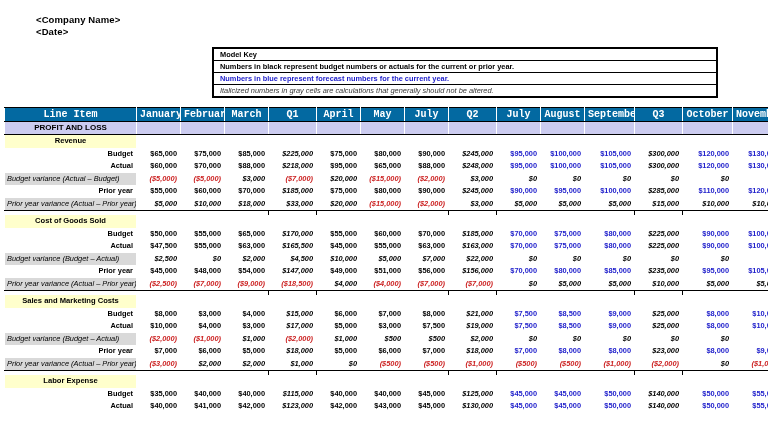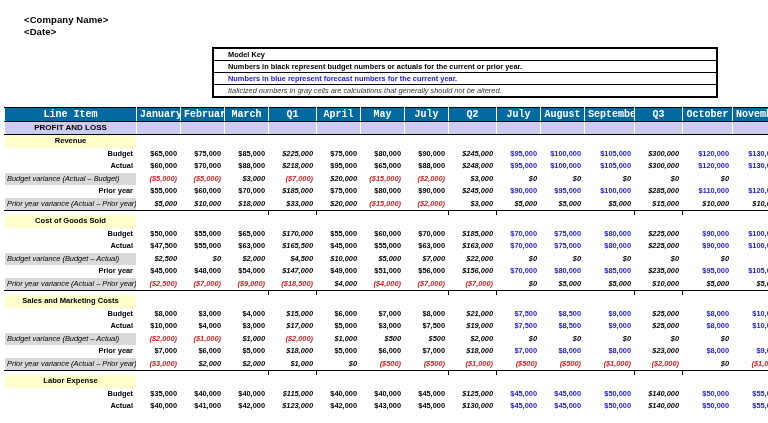--- a/index.html
+++ b/index.html
@@ -5,27 +5,27 @@
   html,body{margin:0;padding:0;background:#ffffff;}
   body{
     width:768px;height:423px;overflow:hidden;
     font-family:"Liberation Sans","DejaVu Sans",sans-serif;
     color:#000;
   }
   .page{position:relative;width:768px;height:423px;box-sizing:border-box;padding:0;}
 
   
   .titleblock{padding:14px 0 0 24px;}
-  .titleblock div{font-size:9.5px;font-weight:bold;line-height:12.2px;letter-spacing:.1px;}
+  .titleblock div{font-size:9.5px;font-weight:bold;line-height:12.2px;letter-spacing:.1px;margin-left:12px;}
 
   
   .keywrap{margin:9px 0 0 212px;width:504px;border:1px solid #000;border-collapse:collapse;}
   table.keytbl{border-collapse:collapse;width:100%;table-layout:fixed;}
   table.keytbl td{
-    border:1px solid #000;height:11px;padding:0 14px;font-size:7.4px;line-height:11px;
+    border:1px solid #000;height:11px;padding:0 6px;font-size:7.4px;line-height:11px;
     background:#ffffff;
   }
   td.key-hdr{background:#bfbfbf;font-weight:bold;font-size:7.8px;}
   td.key-blue{color:#2222cc;font-weight:bold;}
   td.key-black{font-weight:bold;margin-top:12px;}
   td.key-italic{background:#d9d9d9;font-style:italic;font-size:7.2px;color:#333;}
 
   
   .gridwrap{margin:9px 0 0 0;padding:0 4px 0 4px;}
   table.grid{border-collapse:collapse;table-layout:fixed;width:760px;}

